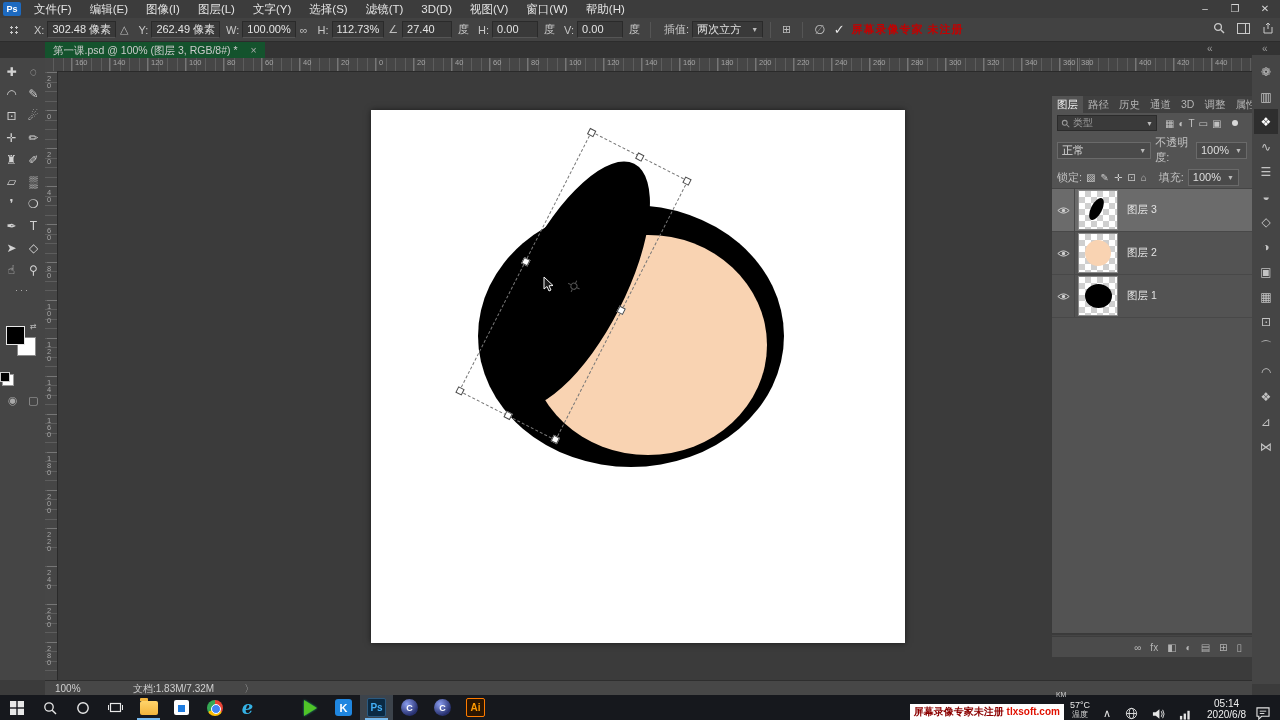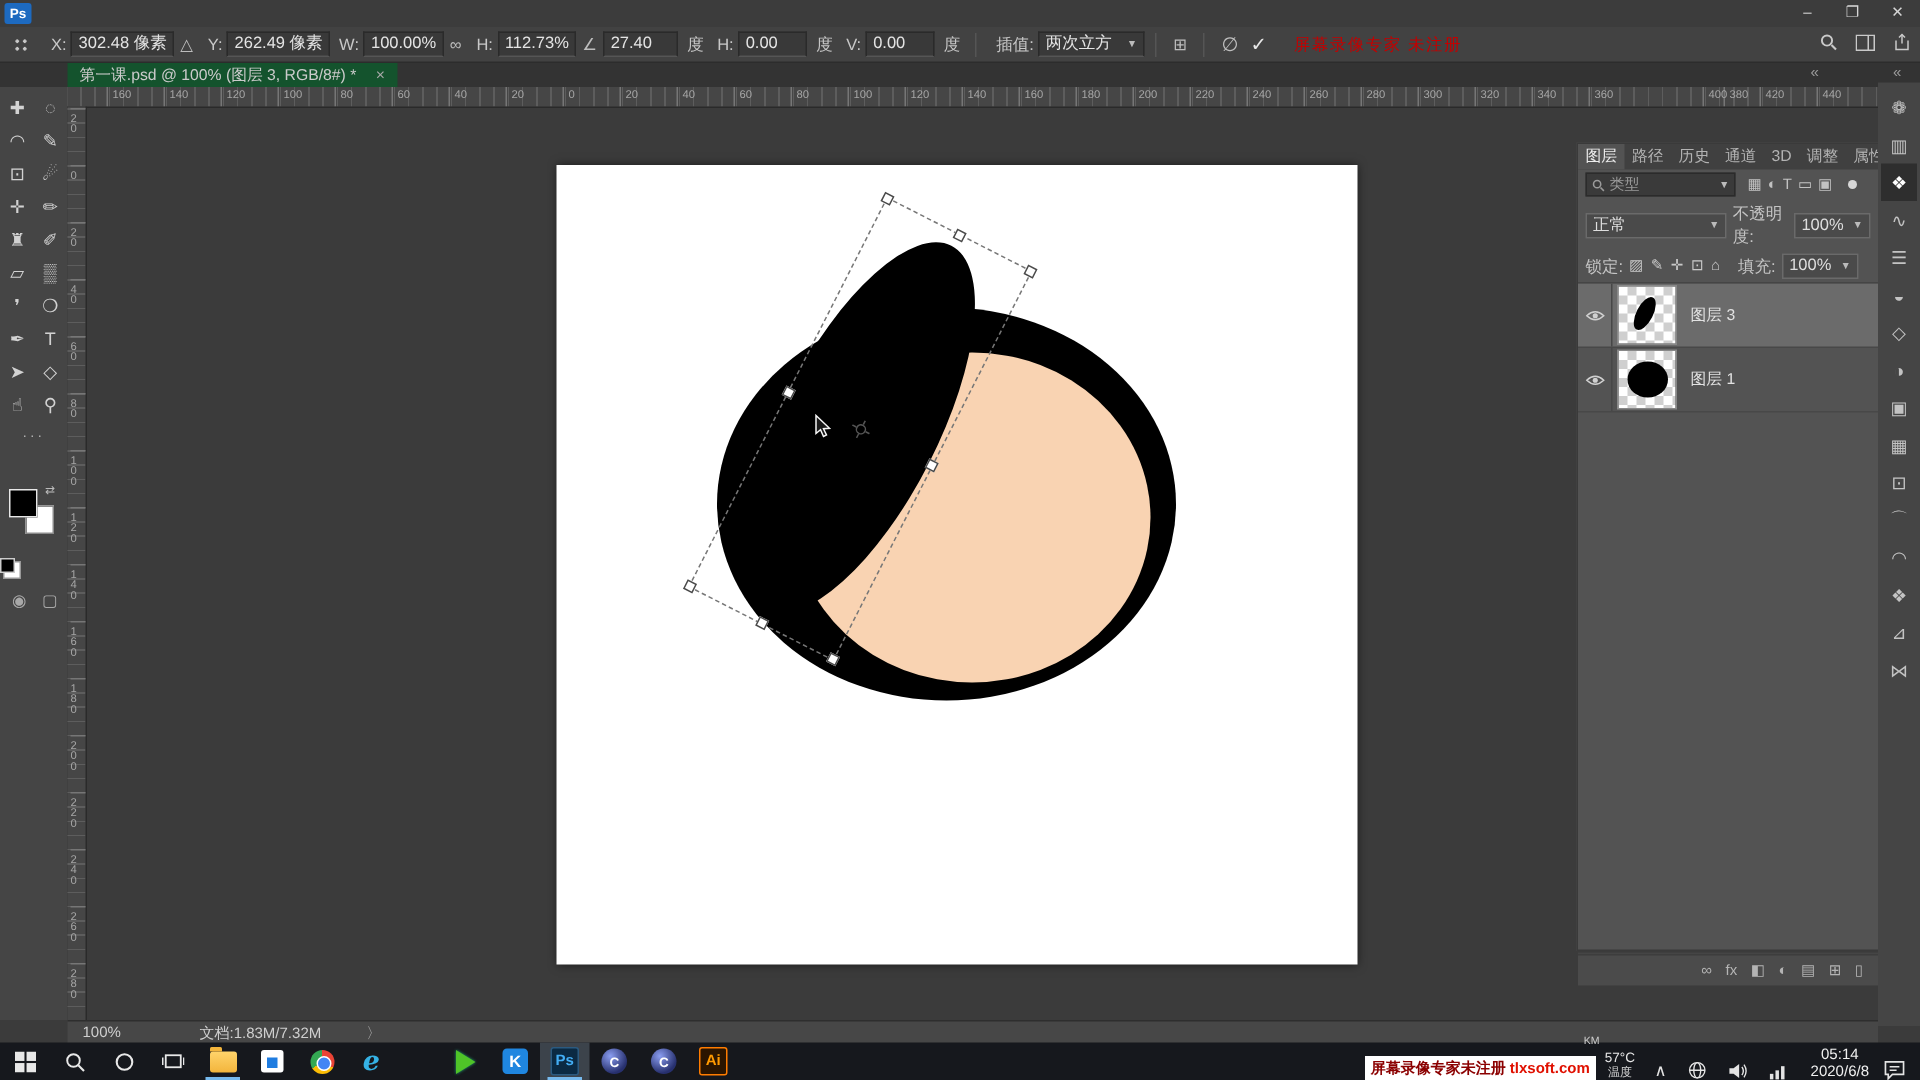--- a/index.html
+++ b/index.html
@@ -16,21 +16,21 @@
   
   #optionsbar{left:0;top:18px;width:1280px;height:23px;background:#424242;border-bottom:1px solid #2c2c2c;
               display:flex;align-items:center;font-size:11px;color:#cfcfcf}
   #refpoint{width:12px;height:12px;margin:0 8px 0 8px;
             background-image:radial-gradient(#c9c9c9 1px,transparent 1.2px);background-size:5px 5px;background-position:1px 1px}
   .ob-label{margin:0 3px 0 6px;color:#c8c8c8}
   .ob-field{background:#393939;border:1px solid #2a2a2a;border-bottom-color:#555;color:#e4e4e4;
             height:15px;line-height:15px;padding:0 4px;white-space:nowrap}
   .ob-icon{margin:0 4px;color:#bdbdbd}
   .ob-sep{width:1px;height:16px;background:#555;margin:0 7px}
-  #ob-watermark{color:#c40000;font-weight:normal;font-size:11px;margin-left:14px;letter-spacing:1px}
+  #ob-watermark{color:#c40000;font-weight:bold;font-size:11px;margin-left:3px;letter-spacing:1px}
   #ob-right{position:absolute;right:6px;top:22px;display:flex;gap:12px;align-items:center}
   
   #tabbar{left:0;top:42px;width:1280px;height:16px;background:#333}
   #doctab{position:absolute;left:45px;top:0;height:16px;background:#14532d;color:#cbcbcb;
           font-size:10.5px;line-height:16px;padding:0 8px;white-space:nowrap}
   #doctab .closex{margin-left:10px;color:#aaa}
   .collapse-arrow{position:absolute;top:1px;color:#9a9a9a;font-size:10px}
   
   #toolcol{left:0;top:58px;width:45px;height:622px;background:#454545;border-right:1px solid #333}
   #tools{display:grid;grid-template-columns:22px 22px;padding-top:3px;justify-content:center}
@@ -134,20 +134,34 @@
   .trayico{margin:0 7px;color:#e4e4e4;font-size:11px;display:flex;align-items:center}
   #clock{text-align:center;font-size:10px;line-height:11px;color:#f0f0f0;margin:0 8px}
   #notif{margin:0 10px 0 2px}
   svg{display:block}
 </style>
 </head>
 <body>
 
 <div id="menubar" class="abs">
   <span id="pslogo">Ps</span>
+  <div style="display:flex">
+
+  <span class="menu-item">文件(F)</span>
+      <span class="menu-item">编辑(E)</span>
+      <span class="menu-item">图像(I)</span>
+      <span class="menu-item">图层(L)</span>
+      <span class="menu-item">文字(Y)</span>
+      <span class="menu-item">选择(S)</span>
+      <span class="menu-item">滤镜(T)</span>
+      <span class="menu-item">3D(D)</span>
+      <span class="menu-item">视图(V)</span>
+      <span class="menu-item">窗口(W)</span>
+      <span class="menu-item">帮助(H)</span>
+    </div>
   <div id="winbtns">
     <span class="winbtn">–</span>
     <span class="winbtn">❐</span>
     <span class="winbtn">✕</span>
   </div>
 </div>
 
 <div id="optionsbar" class="abs">
   <span id="refpoint"></span>
   <span class="ob-label">X:</span>
@@ -270,21 +284,21 @@
     <span class="hlab" style="left: 676px;">180</span>
     <span class="hlab" style="left: 714px;">200</span>
     <span class="hlab" style="left: 752px;">220</span>
     <span class="hlab" style="left: 790px;">240</span>
     <span class="hlab" style="left: 828px;">260</span>
     <span class="hlab" style="left: 866px;">280</span>
     <span class="hlab" style="left: 904px;">300</span>
     <span class="hlab" style="left: 942px;">320</span>
     <span class="hlab" style="left: 980px;">340</span>
     <span class="hlab" style="left: 1018px;">360</span>
-    <span class="hlab" style="left: 1108px;">380</span>
+    <span class="hlab" style="left: 1036px;">380</span>
     <span class="hlab" style="left: 1094px;">400</span>
     <span class="hlab" style="left: 1132px;">420</span>
     <span class="hlab" style="left: 1170px;">440</span>
   </div>
 <div id="vruler" class="abs">
     <span class="vlab" style="top: 4px;">20</span>
     <span class="vlab" style="top: 42px;">0</span>
     <span class="vlab" style="top: 80px;">20</span>
     <span class="vlab" style="top: 118px;">40</span>
     <span class="vlab" style="top: 156px;">60</span>
@@ -401,20 +415,31 @@
           <svg width="13" height="9" viewBox="0 0 16 11">
             <path d="M1 5.5 Q8 -1 15 5.5 Q8 12 1 5.5 Z" fill="none" stroke="#d0d0d0" stroke-width="1.2"></path>
             <circle cx="8" cy="5.5" r="2.1" fill="#d0d0d0"></circle>
           </svg>
         </span>
         <span class="thumb hair"></span>
         <span class="lname">图层 3</span>
 
       </div>
 
+      <div class="layer-row">
+        <span class="eyebox">
+          <svg width="13" height="9" viewBox="0 0 16 11">
+            <path d="M1 5.5 Q8 -1 15 5.5 Q8 12 1 5.5 Z" fill="none" stroke="#d0d0d0" stroke-width="1.2"></path>
+            <circle cx="8" cy="5.5" r="2.1" fill="#d0d0d0"></circle>
+          </svg>
+        </span>
+        <span class="thumb peach"></span>
+        <span class="lname">图层 2</span>
+
+      </div>
 
       <div class="layer-row">
         <span class="eyebox">
           <svg width="13" height="9" viewBox="0 0 16 11">
             <path d="M1 5.5 Q8 -1 15 5.5 Q8 12 1 5.5 Z" fill="none" stroke="#d0d0d0" stroke-width="1.2"></path>
             <circle cx="8" cy="5.5" r="2.1" fill="#d0d0d0"></circle>
           </svg>
         </span>
         <span class="thumb circle"></span>
         <span class="lname">图层 1</span>

